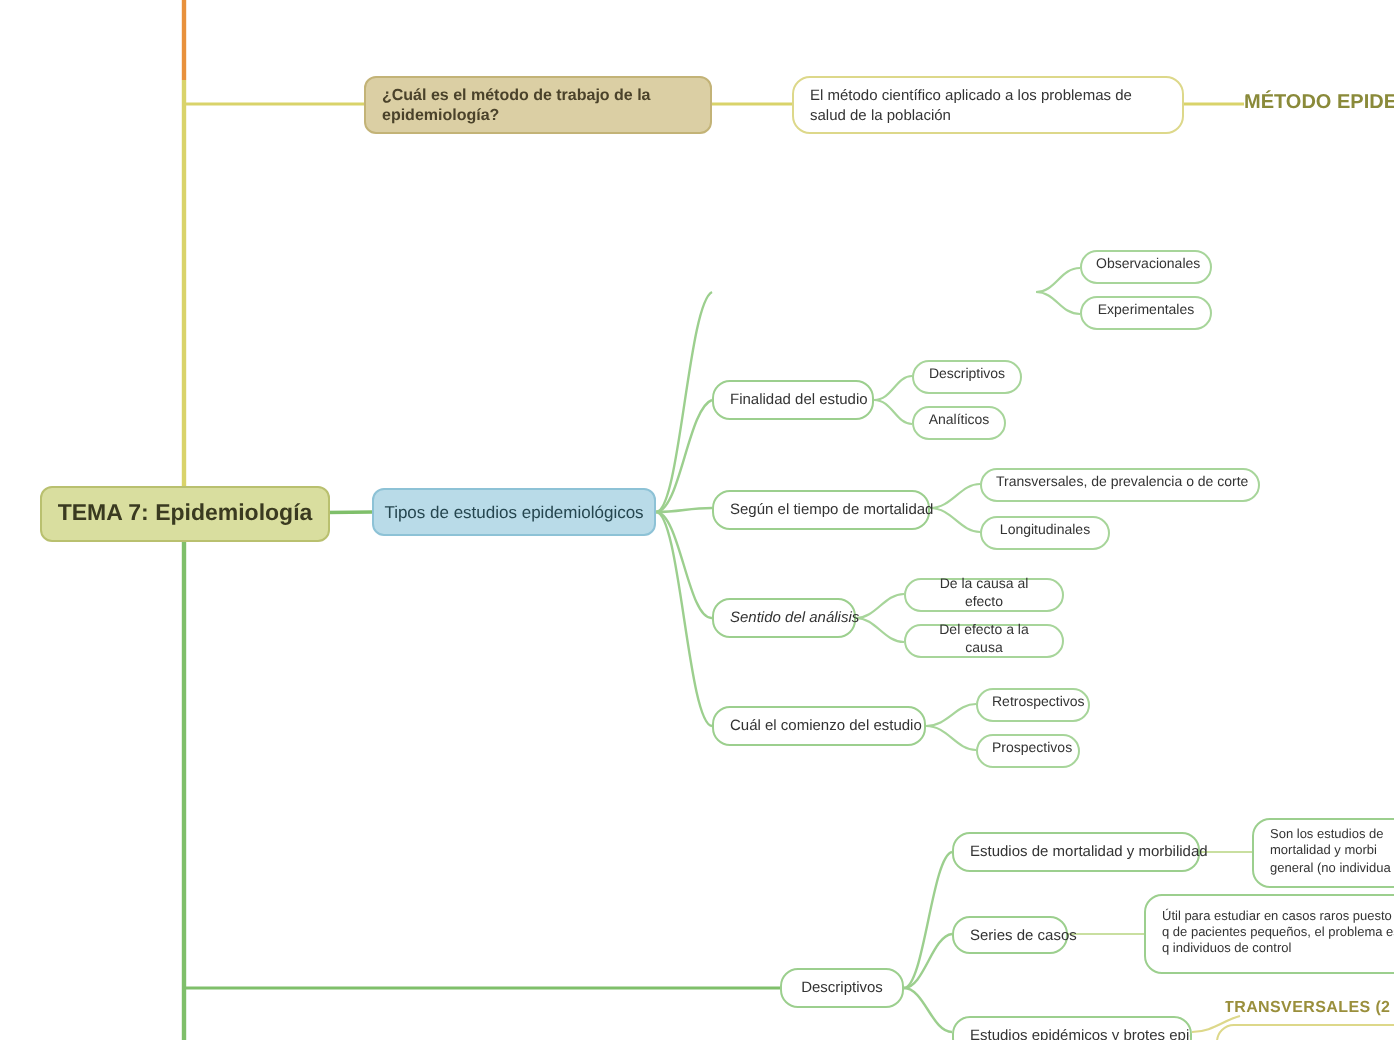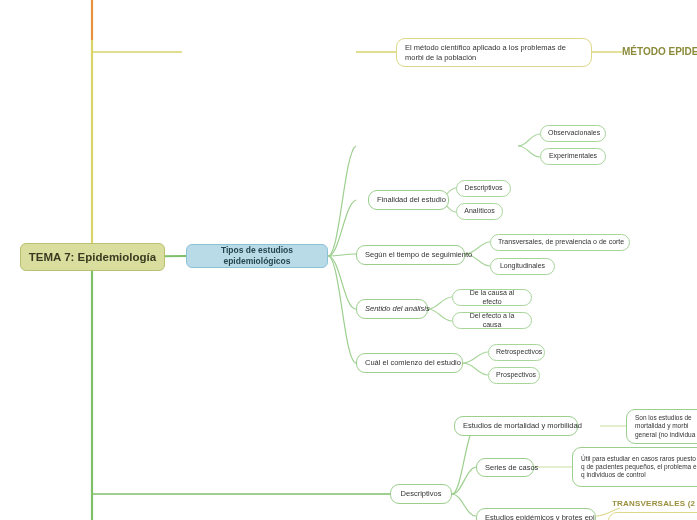--- a/index.html
+++ b/index.html
@@ -30,21 +30,21 @@
     font-weight:bold;
     font-size:11.5px;
     padding:8px 0;
     border-radius:6px;
   }
   
   .n-blue{
     background:#b9dbe8;
     border:1px solid #8dc2d6;
     color:#25464f;
-    font-weight:bold;
+    font-weight:normal;
     font-size:8.5px;
     padding:7px 1px;
     border-radius:6px;
   }
   
   .n-tan{
     background:#dbcfa4;
     border:1px solid #c3b377;
     color:#4a422a;
     font-weight:bold;
@@ -140,52 +140,55 @@
 
     <path d="M600,426 C610,426 616,426 626,426" stroke="#c9dfa0" stroke-width="1.1" fill="none"></path>
     <path d="M534,467 C548,467 560,467 572,467" stroke="#c9dfa0" stroke-width="1.1" fill="none"></path>
     <path d="M596,516 C606,516 612,510 620,508" stroke="#ddd88a" stroke-width="1.1" fill="none"></path>
   </svg>
 
   <div class="node n-root" style="left:20px;top:243px;width:145px;height:28px;justify-content:center;">
     <span style="text-align:center;">TEMA 7: Epidemiología</span>
   </div>
 
+  <div class="node n-tan" style="left:182px;top:38px;width:174px;height:29px;">
+    <span>¿Cuál es el método de trabajo de la epidemiología?</span>
+  </div>
 
   <div class="node n-yellow clip" style="left:396px;top:38px;width:196px;height:29px;">
-    <span>El método científico aplicado a los problemas de morbi de la población</span>
+    <span>El método científico aplicado a los problemas de salud de la población</span>
   </div>
 
   <div class="node n-title-right clip" style="left:622px;top:42px;width:90px;height:20px;">
     <span style="white-space:nowrap;">MÉTODO  EPIDEMI</span>
   </div>
 
   <div class="node n-blue" style="left:186px;top:244px;width:142px;height:24px;justify-content:center;">
     <span style="text-align:center;">Tipos de estudios epidemiológicos</span>
   </div>
 
   <div class="node n-green-sm" style="left:540px;top:125px;width:66px;height:17px;justify-content:center;">
     <span style="text-align:center;">Observacionales</span>
   </div>
   <div class="node n-green-sm" style="left:540px;top:148px;width:66px;height:17px;justify-content:center;">
     <span style="text-align:center;">Experimentales</span>
   </div>
 
-  <div class="node n-green" style="left:356px;top:190px;width:81px;height:20px;margin-left:12px;">
+  <div class="node n-green" style="left:356px;top:190px;width:81px;height:20px;">
     <span style="white-space:nowrap;">Finalidad del estudio</span>
   </div>
   <div class="node n-green-sm" style="left:456px;top:180px;width:55px;height:17px;justify-content:center;">
     <span style="text-align:center;">Descriptivos</span>
   </div>
   <div class="node n-green-sm" style="left:456px;top:203px;width:47px;height:17px;justify-content:center;">
     <span style="text-align:center;">Analíticos</span>
   </div>
 
   <div class="node n-green" style="left:356px;top:245px;width:109px;height:20px;">
-    <span style="white-space:nowrap;">Según el tiempo de seguimiento</span>
+    <span style="white-space:nowrap;">Según el tiempo de mortalidad</span>
   </div>
   <div class="node n-green-sm" style="left:490px;top:234px;width:140px;height:17px;justify-content:center;">
     <span style="text-align:center;white-space:nowrap;">Transversales, de prevalencia o de corte</span>
   </div>
   <div class="node n-green-sm" style="left:490px;top:258px;width:65px;height:17px;justify-content:center;">
     <span style="text-align:center;">Longitudinales</span>
   </div>
 
   <div class="node n-green" style="left:356px;top:299px;width:72px;height:20px;">
     <span style="white-space:nowrap;font-style:italic;">Sentido del análisis</span>
@@ -204,21 +207,21 @@
     <span style="text-align:center;">Retrospectivos</span>
   </div>
   <div class="node n-green-sm" style="left:488px;top:367px;width:52px;height:17px;justify-content:center;">
     <span style="text-align:center;">Prospectivos</span>
   </div>
 
   <div class="node n-green" style="left:390px;top:484px;width:62px;height:20px;justify-content:center;">
     <span style="text-align:center;">Descriptivos</span>
   </div>
 
-  <div class="node n-green" style="left:454px;top:416px;width:124px;height:20px;justify-content:center;">
+  <div class="node n-green" style="left:476px;top:416px;width:124px;height:20px;justify-content:center;">
     <span style="text-align:center;white-space:nowrap;">Estudios de mortalidad y morbilidad</span>
   </div>
   <div class="node n-green clip" style="left:626px;top:409px;width:84px;height:35px;">
     <span style="font-size:6.5px;">Son los estudios de mortalidad y morbi general (no individua</span>
   </div>
 
   <div class="node n-green" style="left:476px;top:458px;width:58px;height:19px;justify-content:center;">
     <span style="text-align:center;white-space:nowrap;">Series de casos</span>
   </div>
   <div class="node n-green clip" style="left:572px;top:447px;width:138px;height:40px;">

